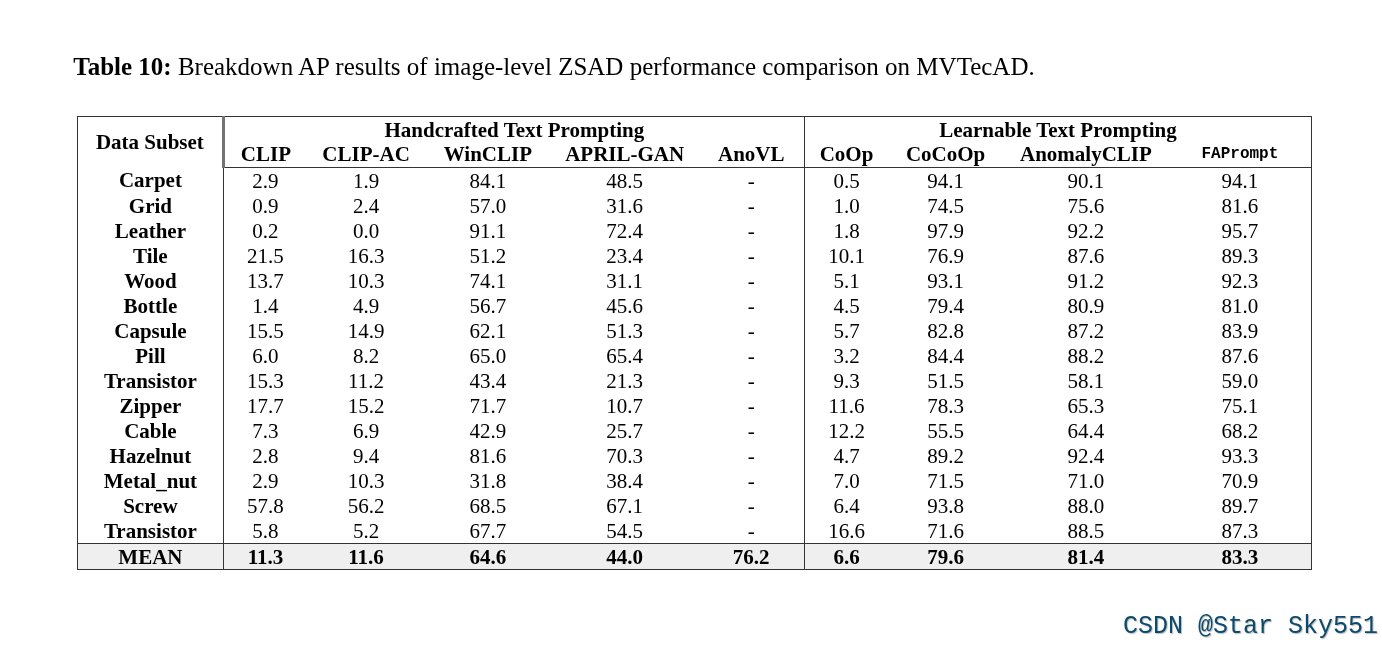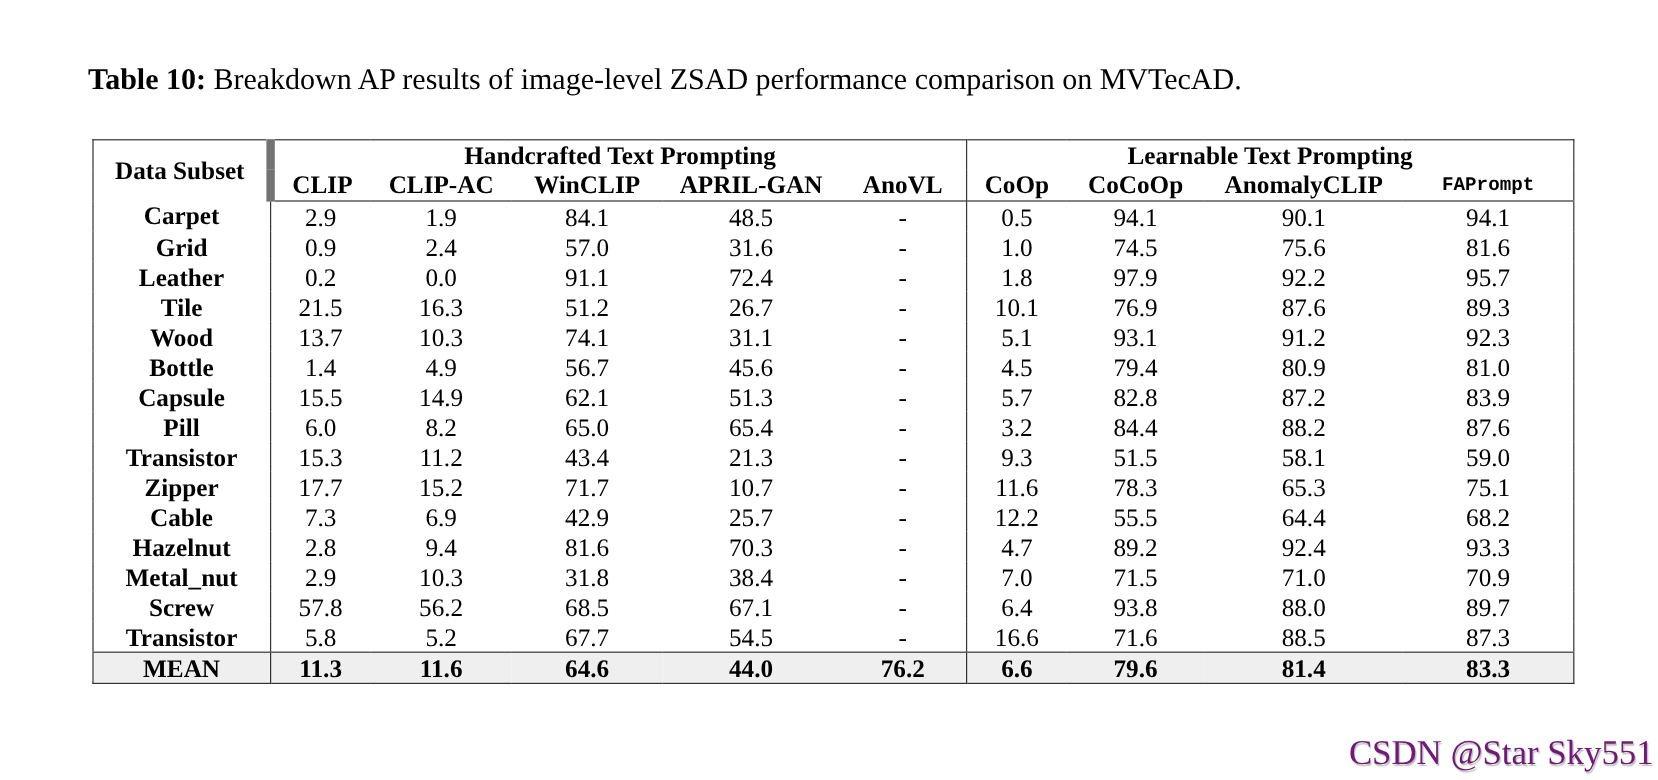--- a/index.html
+++ b/index.html
@@ -14,32 +14,32 @@
     .caption .label { font-weight: bold; }
     table.results {
       position: absolute; left: 77px; top: 116px; width: 1235px;
       border-collapse: collapse; font-size: 21px; line-height: 24px;
       border: 1px solid #333;
     }
     table.results td, table.results th {
       padding: 0 4px; text-align: center; white-space: nowrap;
     }
     th { font-weight: bold; }
-    .subset-head { border-right: 7px solid #737373; width: 136px; vertical-align: middle; }
+    .subset-head { border-right: 3px solid #737373; width: 136px; vertical-align: middle; }
     .group-head { line-height: 22px; padding-top: 2px !important; margin-top: 20px; }
     .hdr-row2 th { border-bottom: 1px solid #333; line-height: 26px; }
     .vsep { border-right: 1px solid #333; }
     td.subset { font-weight: bold; border-right: 1px solid #333; }
     tbody tr td { height: 25px; }
     tr.mean td { background: #efefef; font-weight: bold; border-top: 1px solid #333; margin-left: 16px; }
     .mono { font-family: "Liberation Mono", "DejaVu Sans Mono", monospace; font-size: 16px; }
     .watermark {
       position: absolute; right: 4px; top: 612px;
-      font-family: Liberation Serif, serif;
-      font-size: 29px; color: #701a75;
+      font-family: Liberation Mono, monospace;
+      font-size: 25px; color: #0c4a6e;
       text-shadow: 1px 1px 1px #bbbbbb;
     }
   </style>
 </head>
 <body>
 
 <div class="caption">
   <span class="label">Table 10:</span><span> Breakdown AP results of image-level ZSAD performance comparison on MVTecAD.</span>
 </div>
 
@@ -109,21 +109,21 @@
         <td>1.8</td>
         <td>97.9</td>
         <td>92.2</td>
         <td>95.7</td>
       </tr>
       <tr>
         <td class="subset">Tile</td>
         <td>21.5</td>
         <td>16.3</td>
         <td>51.2</td>
-        <td>26.7</td>
+        <td>23.4</td>
         <td class="vsep">-</td>
         <td>10.1</td>
         <td>76.9</td>
         <td>87.6</td>
         <td>89.3</td>
       </tr>
       <tr>
         <td class="subset">Wood</td>
         <td>13.7</td>
         <td>10.3</td>

